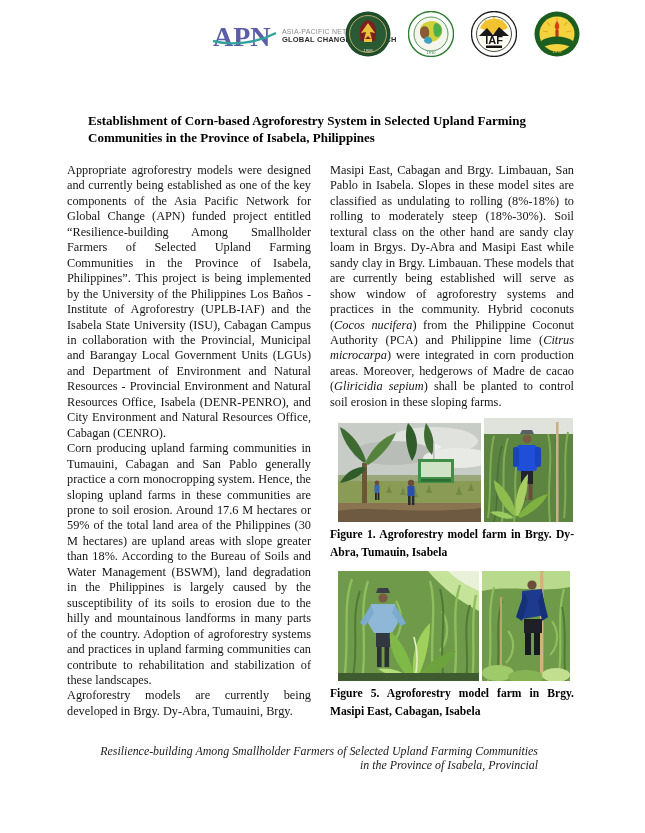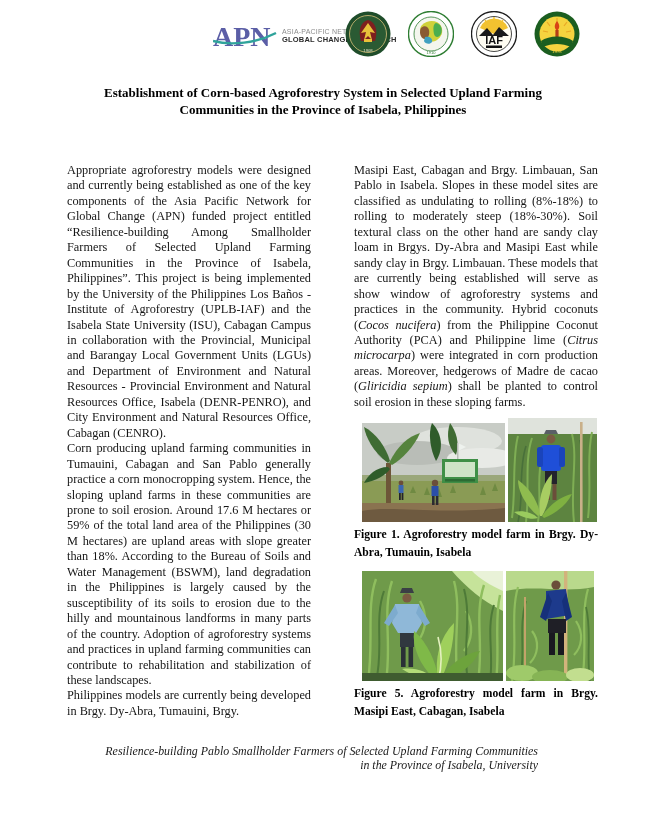--- a/index.html
+++ b/index.html
@@ -10,28 +10,28 @@
   
   .header { position:absolute; top:0; left:0; width:645px; height:62px; }
   .apn-logo { position:absolute; left:213px; top:20px; display:flex; align-items:center; }
   .apn-tagline { margin-left:5px; font-family:"Liberation Sans", sans-serif; }
   .apn-tagline .l1 { font-size:7px; color:#8c8c8c; letter-spacing:.2px; }
   .apn-tagline .l2 { font-size:7.5px; font-weight:bold; color:#2b2b2b; letter-spacing:.2px; }
   .seals { position:absolute; top:11px; right:65px; display:flex; gap:17px; }
   .seal { width:46px; height:46px; }
 
   
-  .title { position:absolute; top:84px; left:88px; width:470px; text-align:center;
+  .title { position:absolute; top:112px; left:88px; width:470px; text-align:left;
            font-weight:bold; font-size:13px; line-height:17px; color:#000; }
 
   
   .col { position:absolute; top:163px; width:244px; font-size:12.3px; line-height:15.45px;
          text-align:justify; color:#151515; }
   .col-left  { left:67px;font-family:Liberation Serif, serif; }
-  .col-right { left:354px; }
+  .col-right { left:330px; }
   .col p + p { }
 
   
   .figure { display:flex; align-items:flex-end; gap:3px; margin-left:8px; }
   .fig-1 { margin-top:8px; }
   .fig-2 { margin-top:9px; }
   .figure svg { display:block; }
   .caption { margin-top:4px; font-weight:bold;
              font-size:11.6px; line-height:18px; color:#000; }
 
@@ -109,21 +109,21 @@
         <text x="23" y="41.5" text-anchor="middle" font-size="4.2" fill="#f5d33f" font-family="Liberation Sans, sans-serif">1978</text>
       </svg>
     </div>
   </div>
 
   <div class="title">Establishment of Corn-based Agroforestry System in Selected Upland Farming Communities in the Province of Isabela, Philippines</div>
 
   <div class="col col-left">
     <p>Appropriate agroforestry models were designed and currently being established as one of the key components of the Asia Pacific Network for Global Change (APN) funded project entitled “Resilience-building Among Smallholder Farmers of Selected Upland Farming Communities in the Province of Isabela, Philippines”. This project is being implemented by the University of the Philippines Los Baños - Institute of Agroforestry (UPLB-IAF) and the Isabela State University (ISU), Cabagan Campus in collaboration with the Provincial, Municipal and Barangay Local Government Units (LGUs) and Department of Environment and Natural Resources - Provincial Environment and Natural Resources Office, Isabela (DENR-PENRO), and City Environment and Natural Resources Office, Cabagan (CENRO).</p>
     <p>Corn producing upland farming communities in Tumauini, Cabagan and San Pablo generally practice a corn monocropping system. Hence, the sloping upland farms in these communities are prone to soil erosion. Around 17.6 M hectares or 59% of the total land area of the Philippines (30 M hectares) are upland areas with slope greater than 18%. According to the Bureau of Soils and Water Management (BSWM), land degradation in the Philippines is largely caused by the susceptibility of its soils to erosion due to the hilly and mountainous landforms in many parts of the country. Adoption of agroforestry systems and practices in upland farming communities can contribute to rehabilitation and stabilization of these landscapes.</p>
-    <p>Philippines models are currently being developed in Brgy. Dy-Abra, Tumauini, Brgy.</p>
+    <p>Agroforestry models are currently being developed in Brgy. Dy-Abra, Tumauini, Brgy.</p>
   </div>
 
   <div class="col col-right">
     <p><span>Masipi East, Cabagan and Brgy. Limbauan, San Pablo in Isabela. Slopes in these model sites are classified as undulating to rolling (8%-18%) to rolling to moderately steep (18%-30%). Soil textural class on the other hand are sandy clay loam in Brgys. Dy-Abra and Masipi East while sandy clay in Brgy. Limbauan. These models that are currently being established will serve as show window of agroforestry systems and practices in the community. Hybrid coconuts (</span><i>Cocos nucifera</i><span>) from the Philippine Coconut Authority (PCA) and Philippine lime (</span><i>Citrus microcarpa</i><span>) were integrated in corn production areas. Moreover, hedgerows of Madre de cacao (</span><i>Gliricidia sepium</i><span>) shall be planted to control soil erosion in these sloping farms.</span></p>
 
     <div class="figure fig-1">
       <svg width="143" height="99" viewBox="0 0 143 99">
         <rect width="143" height="99" fill="#c8ccc6"></rect>
         <ellipse cx="95" cy="18" rx="45" ry="14" fill="#dfe2dd"></ellipse>
         <ellipse cx="55" cy="30" rx="40" ry="12" fill="#b9bdb7"></ellipse>
@@ -269,17 +269,17 @@
           <ellipse cx="16" cy="102" rx="16" ry="8" fill="#9fca6a"></ellipse>
           <ellipse cx="44" cy="106" rx="18" ry="7" fill="#86b455"></ellipse>
           <ellipse cx="74" cy="104" rx="14" ry="7" fill="#c2de8f"></ellipse>
         </g>
       </svg>
     </div>
     <div class="caption">Figure 5. Agroforestry model farm in Brgy. Masipi East, Cabagan, Isabela</div>
   </div>
 
   <div class="footer">
-    <div>Resilience-building Pablo Smallholder Farmers of Selected Upland Farming Communities</div>
-    <div>in the Province of Isabela, University</div>
+    <div>Resilience-building Among Smallholder Farmers of Selected Upland Farming Communities</div>
+    <div>in the Province of Isabela, Provincial</div>
   </div>
 
 </div>
 
 </body></html>

